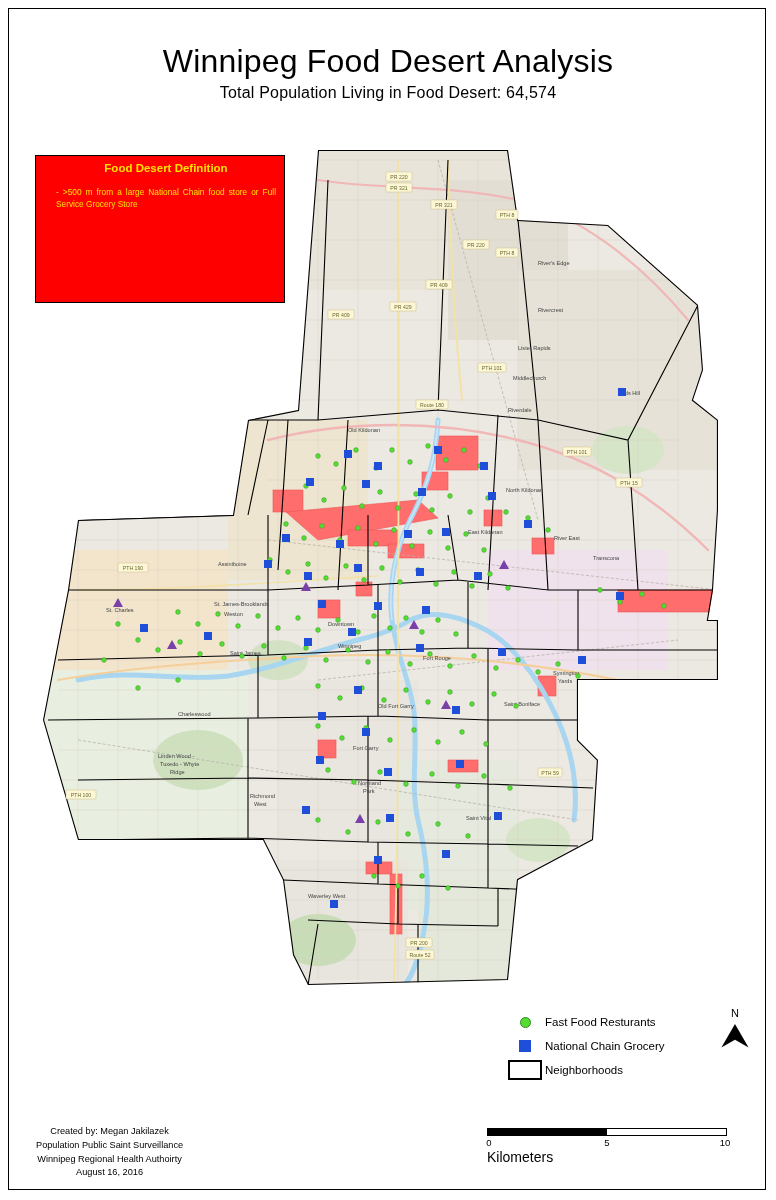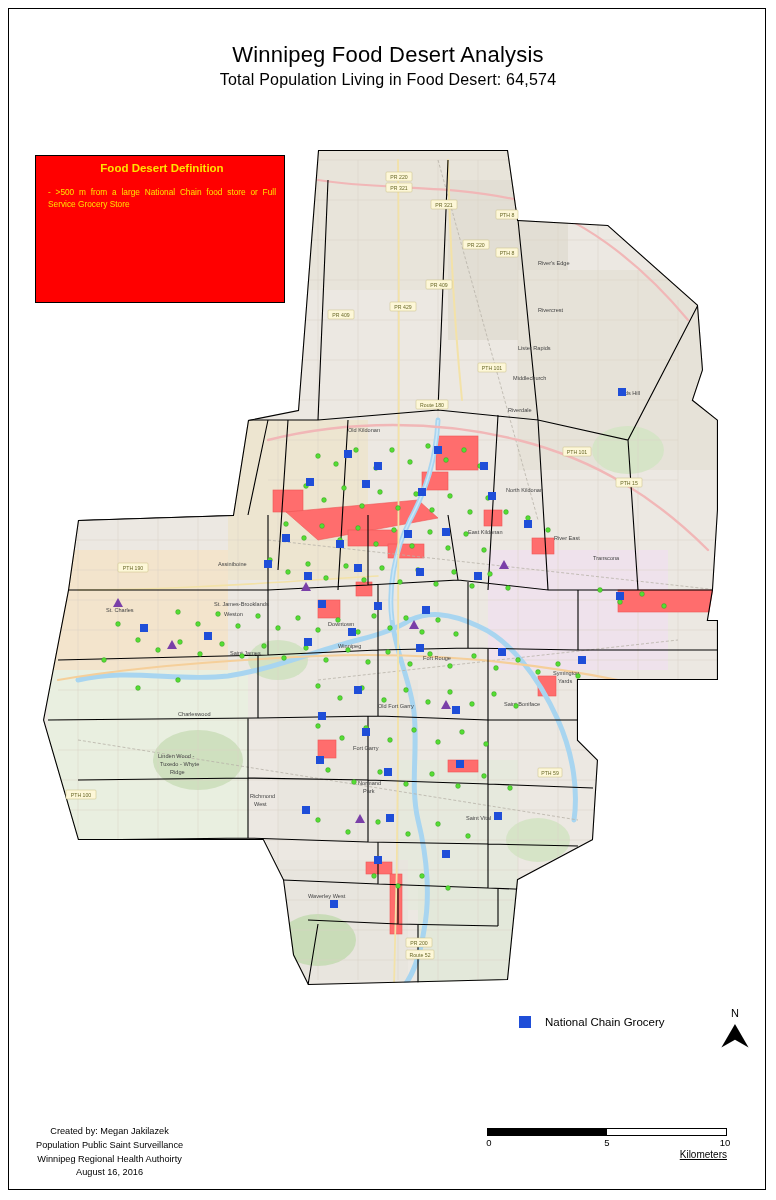--- a/index.html
+++ b/index.html
@@ -29,38 +29,38 @@
   
   .title-block {
     position: absolute;
     left: 0;
     top: 40px;
     width: 776px;
     text-align: center;
     line-height: 1.32;
   }
   .title-line {
-    font-size: 22px;
+    font-size: 32px;
     color: #000000;
     letter-spacing: 0.2px;
   }
   .title-line.second {
     font-size: 16px;
   }
   
   .definition-box {
     position: absolute;
     left: 35px;
     top: 155px;
     width: 250px;
     height: 148px;
     background: #ff0000;
     border: 1px solid #000000;
     box-sizing: border-box;
-    padding: 6px 8px 0 12px;
+    padding: 6px 8px 0 20px;
   }
   .definition-title {
     text-align: center;
     font-size: 11.5px;
     font-weight: bold;
     color: #ffe100;
     margin-bottom: 12px;
   }
   .definition-item {
     font-size: 8.3px;
@@ -183,25 +183,24 @@
     font-size: 9.5px;
     color: #000000;
   }
   .scalebar-ticks span {
     position: absolute;
     top: 1px;
     transform: translateX(-50%);
   }
   .scalebar-units {
     width: 240px;
-    text-align: right;
-    font-size: 10px;
+    text-align: left;
+    font-size: 14px;
     color: #000000;
     margin-top: -1px;
-    text-decoration: underline;
   }
   
   .credits {
     position: absolute;
     left: 36px;
     top: 1125px;
     font-size: 9.2px;
     line-height: 1.5;
     color: #000000;
     text-align: center;
@@ -599,23 +598,35 @@
         <polygon points="154,520 159,529 149,529"></polygon>
         <polygon points="428,580 433,589 423,589"></polygon>
         <polygon points="342,694 347,703 337,703"></polygon>
       </g>
     </svg>
   </div>
 
   <div class="legend">
     <div class="legend-row">
       <span class="legend-symbol">
+          <span class="sym-dot"></span>
+        </span>
+      <span class="legend-label">Fast Food Resturants</span>
+    </div>
+    <div class="legend-row">
+      <span class="legend-symbol">
           <span class="sym-square"></span>
         </span>
       <span class="legend-label">National Chain Grocery</span>
+    </div>
+    <div class="legend-row">
+      <span class="legend-symbol">
+          <span class="sym-rect-outline"></span>
+        </span>
+      <span class="legend-label">Neighborhoods</span>
     </div>
   </div>
 
   <div class="north-arrow">
     <div class="north-letter">N</div>
     <div class="north-glyph">⮝</div>
   </div>
 
   <div class="scalebar">
     <div class="scalebar-bars">

